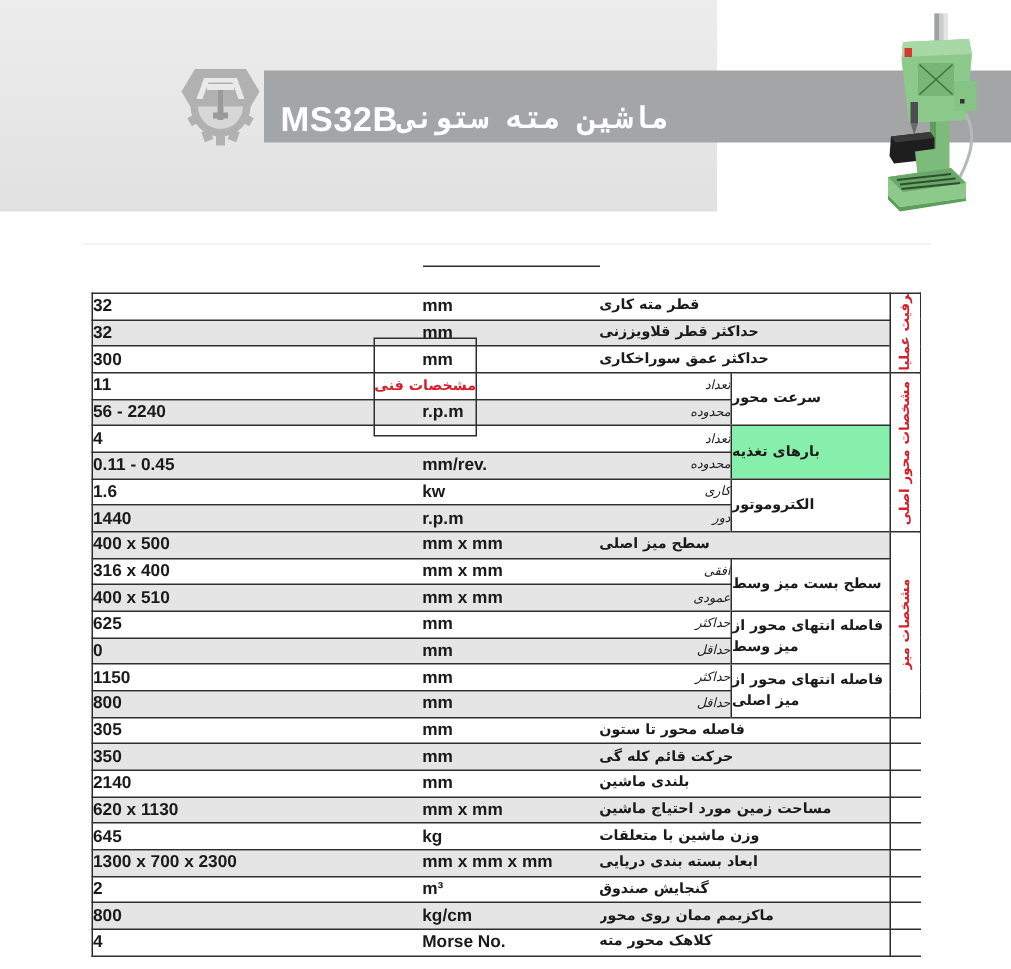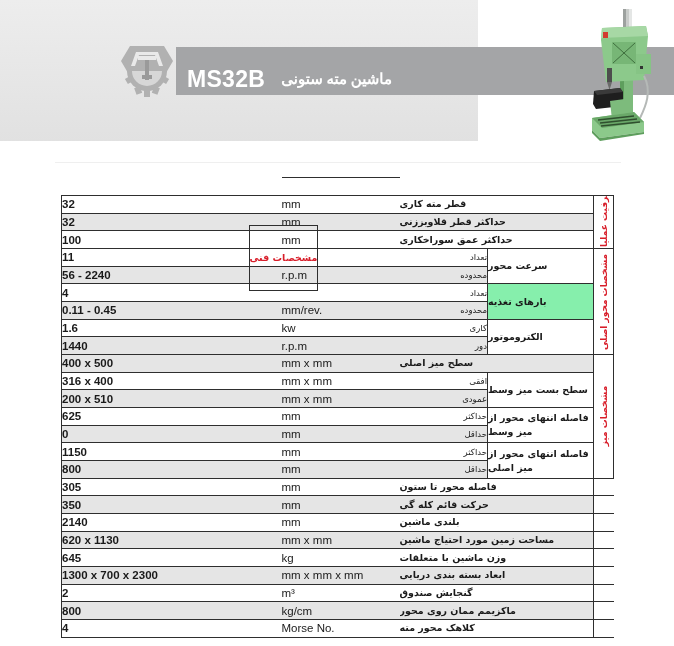--- a/index.html
+++ b/index.html
@@ -11,24 +11,24 @@
       position:absolute; left:0; top:0; width:478px; height:141px;
       background:linear-gradient(180deg,#ededed 0%,#e6e6e6 60%,#e1e1e1 100%);
     }
     .band {
       position:absolute; left:176px; top:47px; width:498px; height:48px;
       background:#a4a5a7;
     }
     .logo { position:absolute; left:119px; top:44px; width:56px; height:54px; }
     .title {
       position:absolute; left:187px; top:47px; height:64px;
-      display:flex; align-items:center; gap:16px; color:#ffffff; white-space:nowrap;
+      display:flex; align-items:center; gap:0; color:#ffffff; white-space:nowrap;
     }
     .title .model { font-family:"Liberation Sans", sans-serif; font-weight:bold; font-size:23px; letter-spacing:0.3px; }
-    .title .fa { font-family:Liberation Serif, serif; font-weight:bold; font-size:15px; direction:rtl; }
+    .title .fa { font-family:Liberation Mono, monospace; font-weight:bold; font-size:20px; direction:rtl; }
     .machine { position:absolute; left:582px; top:6px; width:90px; height:136px; }
     .sep-line { position:absolute; left:55px; top:162px; width:566px; height:1px; background:#efefef; }
 
     table.specs {
       position:absolute; left:61px; top:177px; width:552px;
       border-collapse:collapse; table-layout:fixed;
     }
     table.specs tr { height:17.68px;margin-left:24px; }
     table.specs tr.hdr { height:18px; }
     table.specs td {
@@ -37,25 +37,25 @@
     }
     td.title {
       border-left:1.5px solid #2e2e2e; border-right:1.5px solid #2e2e2e;
       direction:rtl; text-align:left; padding-right:5px;
       font-family:"DejaVu Sans", sans-serif; font-weight:bold; font-size:9.5px; color:#d81e2a;
     }
     td.v {
       border-left:1.5px solid #2e2e2e; padding-left:13px;
       font-weight:bold; font-size:11.5px; color:#1a1a1a;
     }
-    td.u { padding-left:2px; font-weight:normal; font-size:11.5px; color:#1a1a1a; }
+    td.u { padding-left:2px; font-weight:bold; font-size:11.5px; color:#1a1a1a; }
     td.sl {
       direction:rtl; text-align:right; padding-right:3px;
       border-right:1.5px solid #2e2e2e;
-      font-family:"DejaVu Sans", sans-serif; font-size:8.5px; color:#222;
+      font-family:"DejaVu Sans", sans-serif; font-size:8.5px; color:#222;font-style:italic;
     }
     td.lb {
       direction:rtl; text-align:left; padding-right:5px;
       border-right:1.5px solid #2e2e2e;
       font-family:"DejaVu Sans", sans-serif; font-weight:bold; font-size:9.5px; color:#1a1a1a;
     }
     td.sg {
       text-align:left; direction:rtl; background:#ffffff;
       border-right:1.5px solid #2e2e2e;
       font-family:"DejaVu Sans", sans-serif; font-weight:bold; font-size:9.5px; color:#1a1a1a;
@@ -166,21 +166,21 @@
     <td class="g" rowspan="3">
           <span class="rot">ظرفیت عملیات</span>
         </td>
   </tr>
   <tr class="alt">
     <td class="v">32</td>
     <td class="u">mm</td>
     <td class="lb" colspan="2">حداکثر قطر قلاویززنی</td>
   </tr>
   <tr>
-    <td class="v">100</td>
+    <td class="v">300</td>
     <td class="u">mm</td>
     <td class="lb" colspan="2">حداکثر عمق سوراخکاری</td>
   </tr>
 
   <tr>
     <td class="v">11</td>
     <td class="u"></td>
     <td class="sl">تعداد</td>
     <td class="sg" rowspan="2"><span>سرعت محور</span></td>
     <td class="g" rowspan="6">
@@ -223,21 +223,21 @@
           <span class="rot">مشخصات میز</span>
         </td>
   </tr>
   <tr>
     <td class="v">316 x 400</td>
     <td class="u">mm x mm</td>
     <td class="sl">افقی</td>
     <td class="sg" rowspan="2"><span>سطح بست میز وسط</span></td>
   </tr>
   <tr class="alt">
-    <td class="v">200 x 510</td>
+    <td class="v">400 x 510</td>
     <td class="u">mm x mm</td>
     <td class="sl">عمودی</td>
   </tr>
   <tr>
     <td class="v">625</td>
     <td class="u">mm</td>
     <td class="sl">حداکثر</td>
     <td class="sg" rowspan="2"><span>فاصله انتهای محور از</span><br><span>میز وسط</span></td>
   </tr>
   <tr class="alt">

